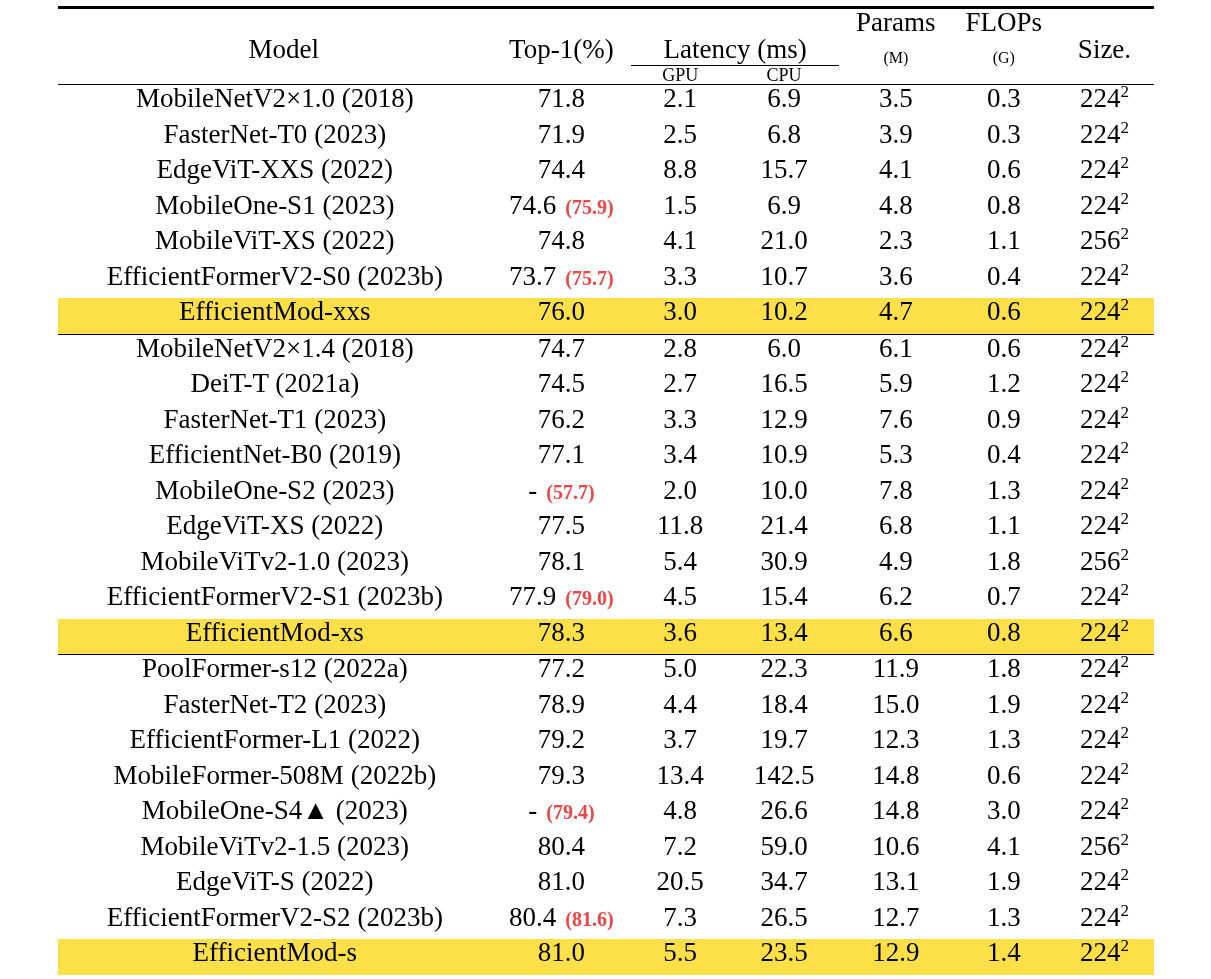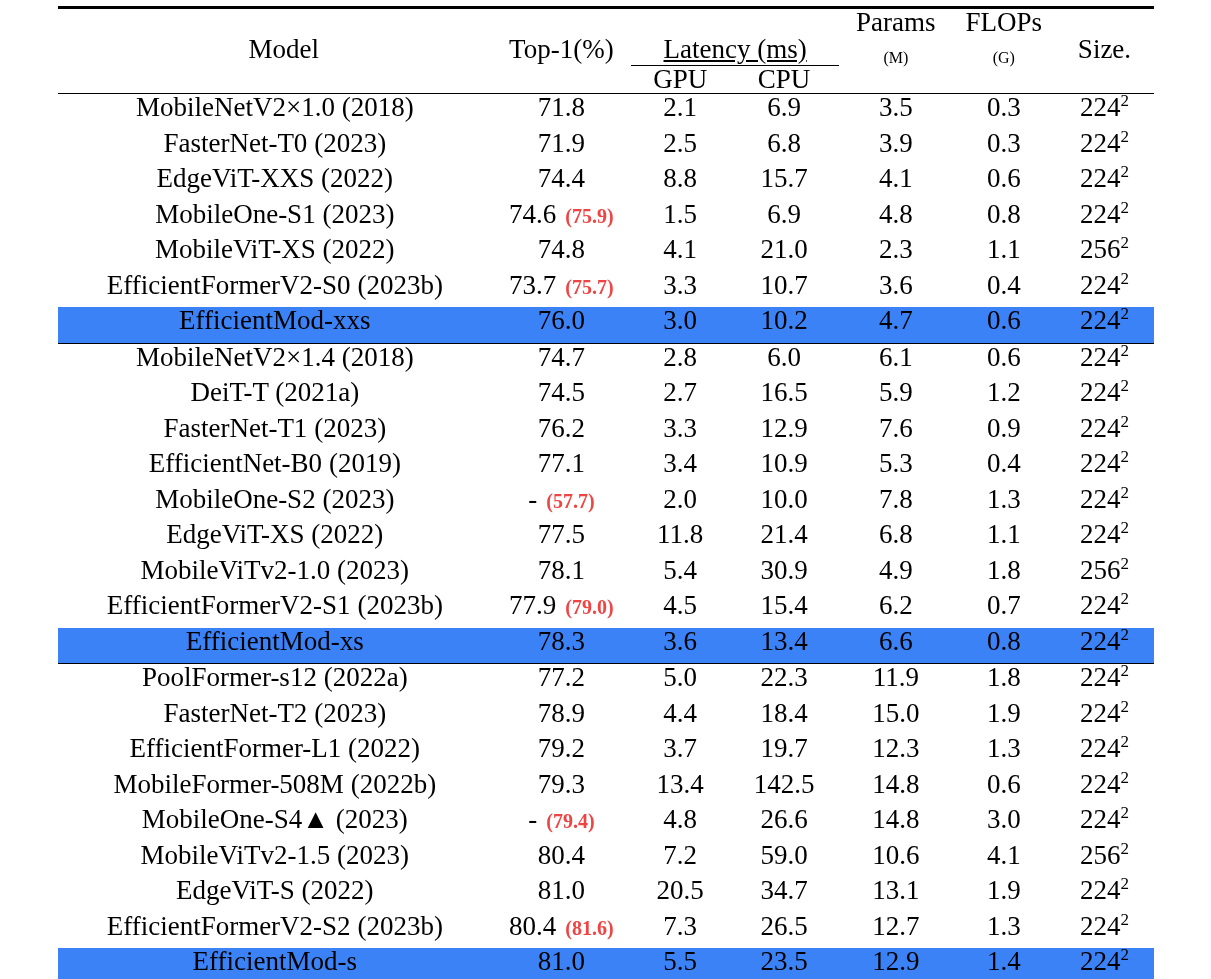--- a/index.html
+++ b/index.html
@@ -46,37 +46,36 @@
     padding-top: 10px;
     padding-bottom: 4px;
     font-size: 27px;
   }
   .hdr-model {
     text-align: right;
     padding-left: 18px !important;
   }
   .lat-group {
     position: relative;
-    text-decoration: underline;
   }
   .lat-label {
     display: block;
     text-align: center;
     padding-bottom: 2px;
   }
   .lat-underline {
     border-bottom: 1.4px solid #000;
     display: block;
     height: 0;
     width: 100%;
   }
   .sub-row td {
     padding-top: 3px;
     padding-bottom: 9px;
-    font-size: 27px;
+    font-size: 18px;
     font-family: Liberation Serif, serif;
   }
   .unit {
     font-size: 16px;
     vertical-align: baseline;
     position: relative;
     top: 5px;
   }
   .hdr-stack {
     display: inline-block;
@@ -108,21 +107,21 @@
   }
   .bold {
     font-weight: normal;
   }
   .sup {
     font-size: 17px;
     vertical-align: super;
     line-height: 0;
   }
   tr.highlight td {
-    background: #3b82f6;
+    background: #fde047;
   }
   
   col.c-model { width: 440px; }
   col.c-top1  { width: 142px; }
   col.c-gpu   { width: 100px; }
   col.c-cpu   { width: 112px; }
   col.c-params{ width: 116px; }
   col.c-flops { width: 104px; }
   col.c-size  { width: 102px; }
 </style>

